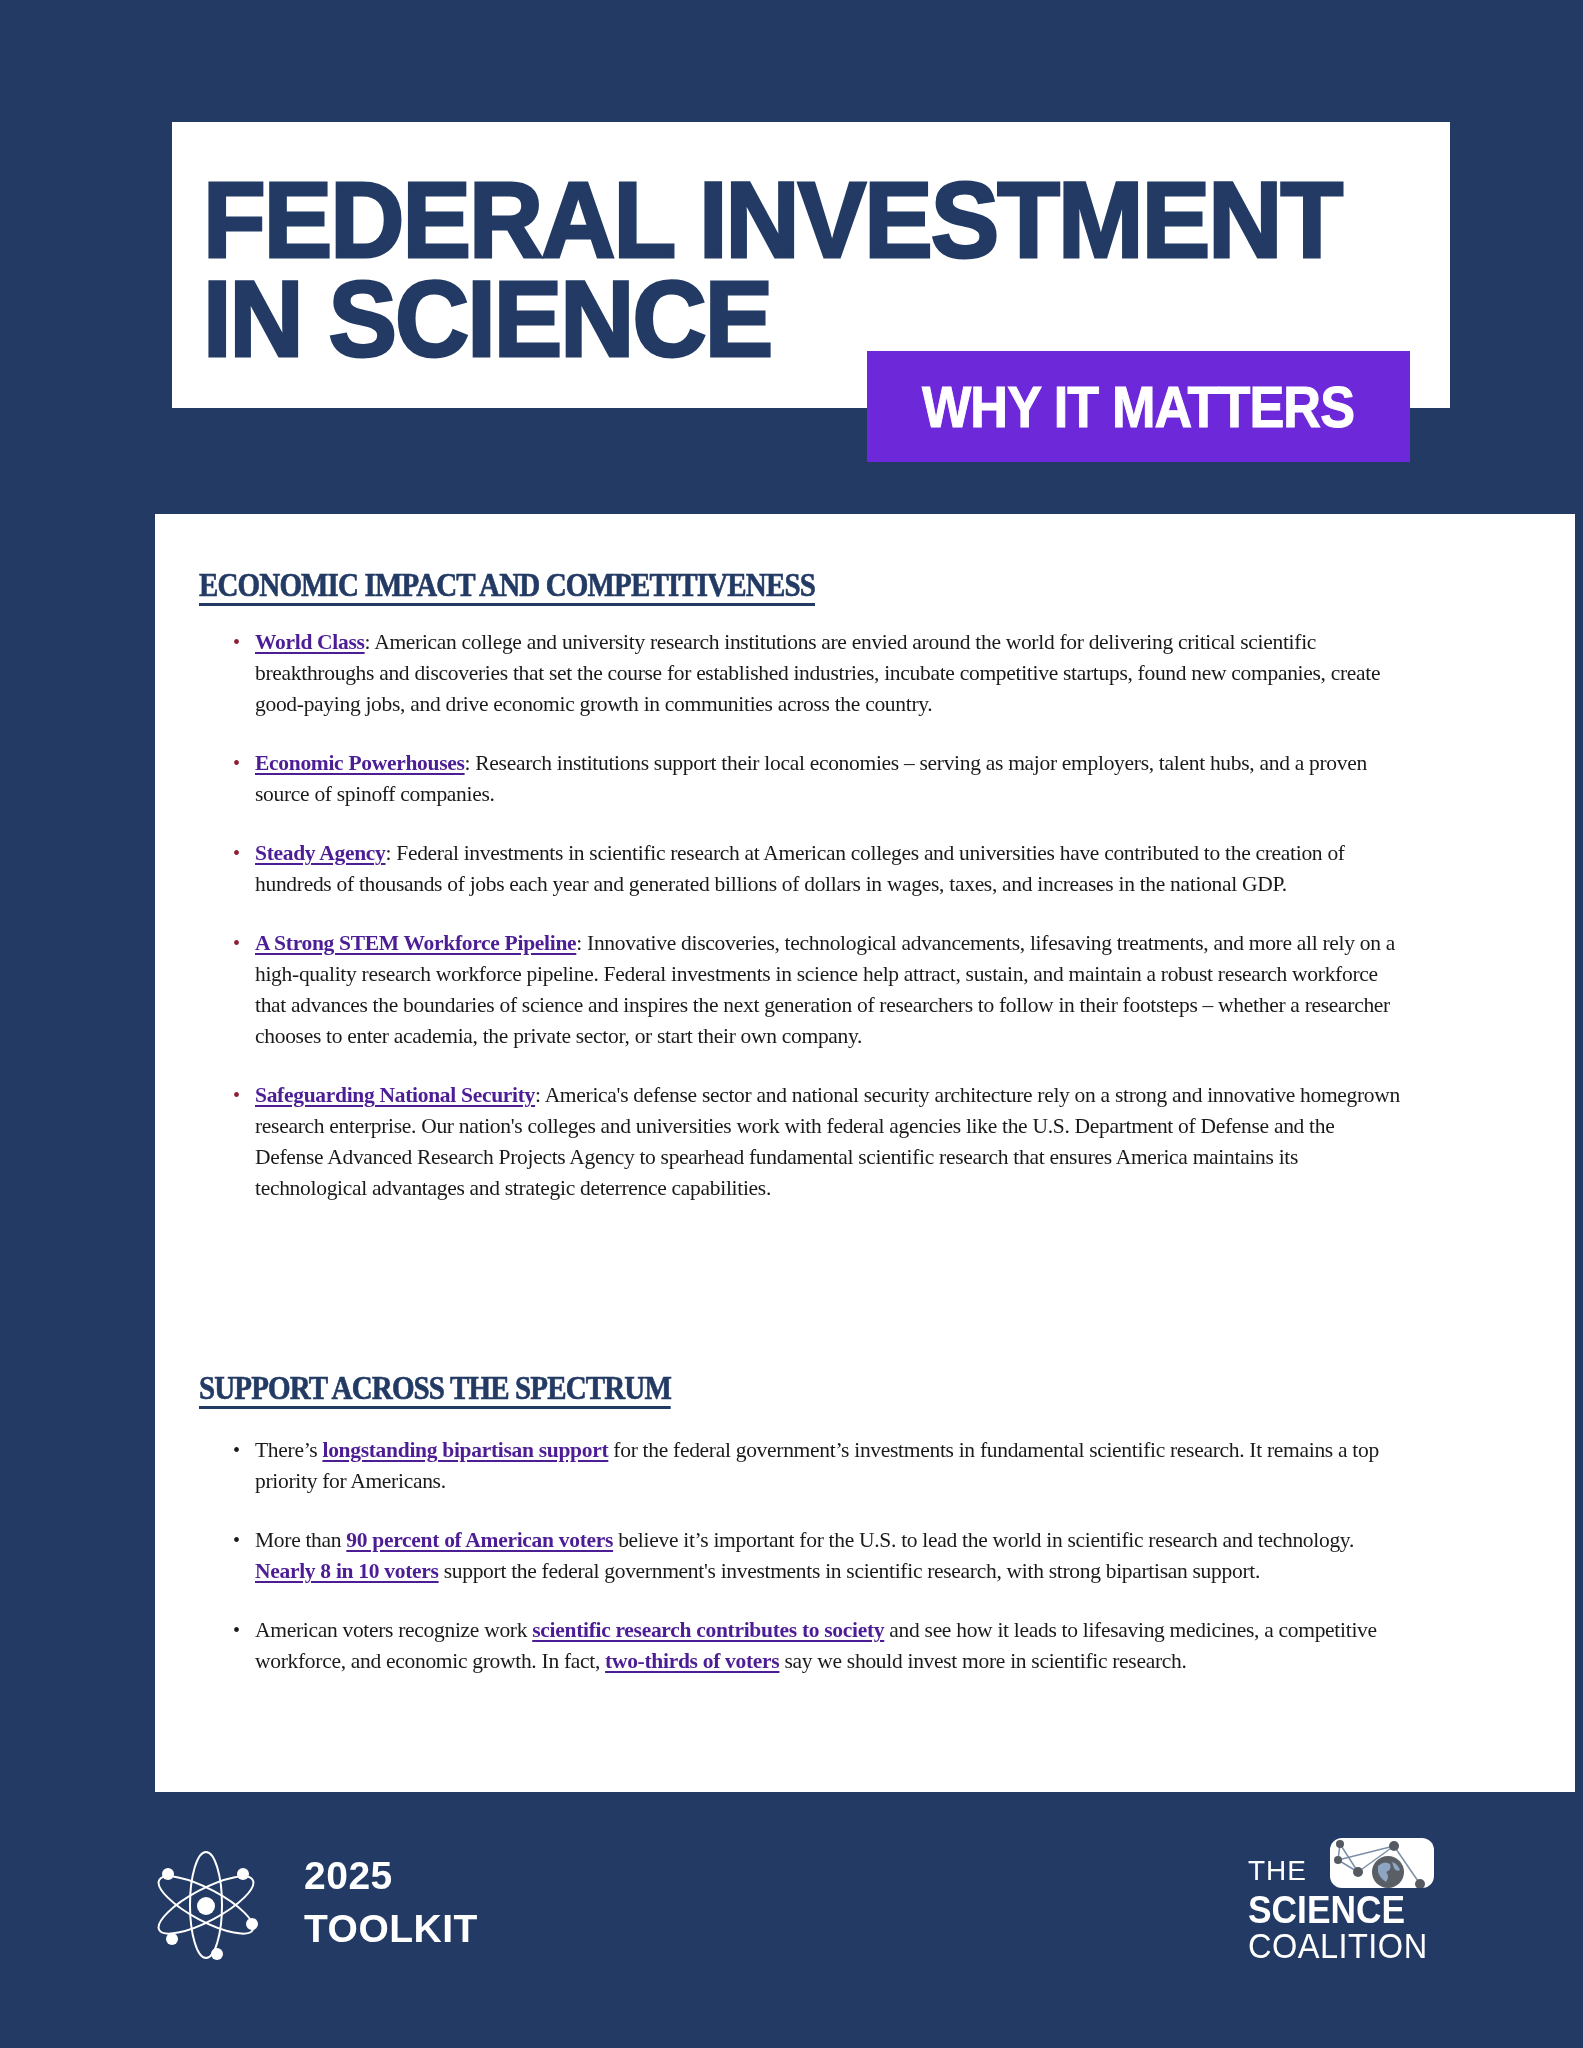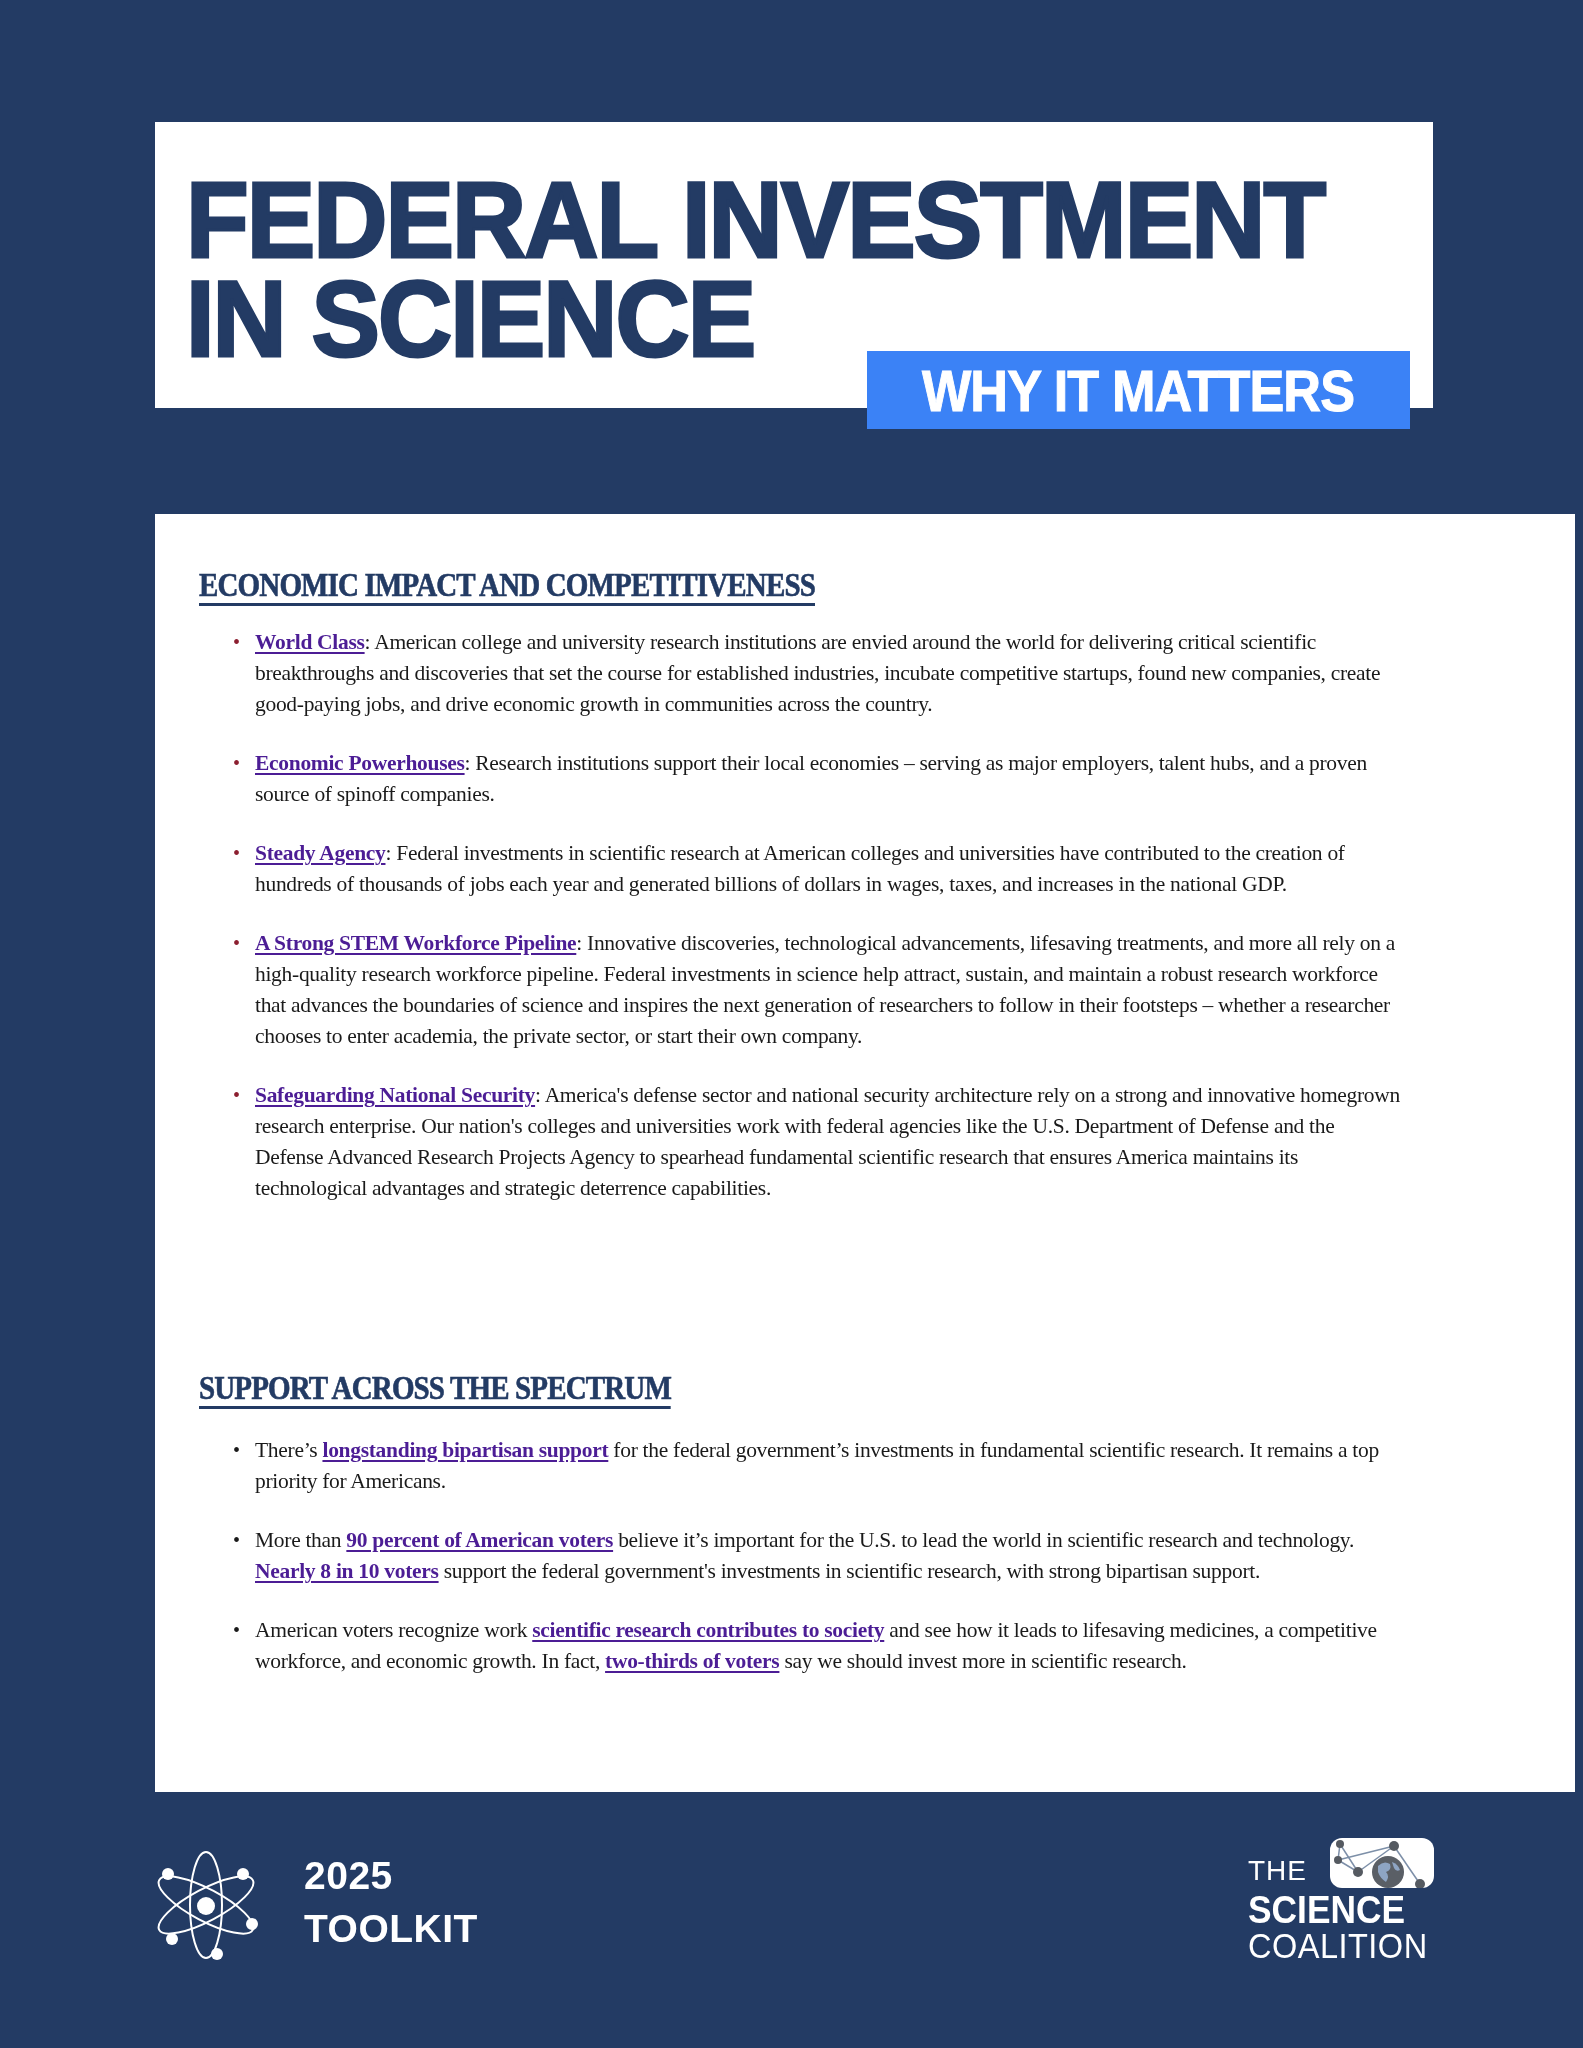--- a/index.html
+++ b/index.html
@@ -5,21 +5,21 @@
     html, body { margin: 0; padding: 0; }
     body {
       width: 1583px; height: 2048px;
       background: #233b64;
       position: relative;
       overflow: hidden;
       font-family: "Liberation Sans", sans-serif;
     }
     .title-box {
       position: absolute;
-      left: 155px; top: 122px;
+      left: 172px; top: 122px;
       width: 1278px; height: 286px;
       background: #ffffff;
     }
     .title-line {
       position: absolute;
       left: 31px;
       font-family: "Liberation Sans", sans-serif;
       font-weight: 700;
       color: #233b64;
       font-size: 108px;
@@ -28,22 +28,22 @@
       white-space: nowrap;
       transform-origin: left top;
       transform: scaleX(0.95);
       -webkit-text-stroke: 3px #233b64;
     }
     .title-line.l1 { top: 44px; }
     .title-line.l2 { top: 143px; }
     .badge {
       position: absolute;
       left: 867px; top: 351px;
-      width: 543px; height: 78px;
-      background: #3b82f6;
+      width: 543px; height: 111px;
+      background: #6d28d9;
       display: flex; align-items: center; justify-content: center;
     }
     .badge span {
       color: #ffffff;
       font-weight: 700;
       font-size: 58px;
       letter-spacing: -1px;
       display: inline-block;
       transform: scaleX(0.9);
       -webkit-text-stroke: 1px #ffffff;

